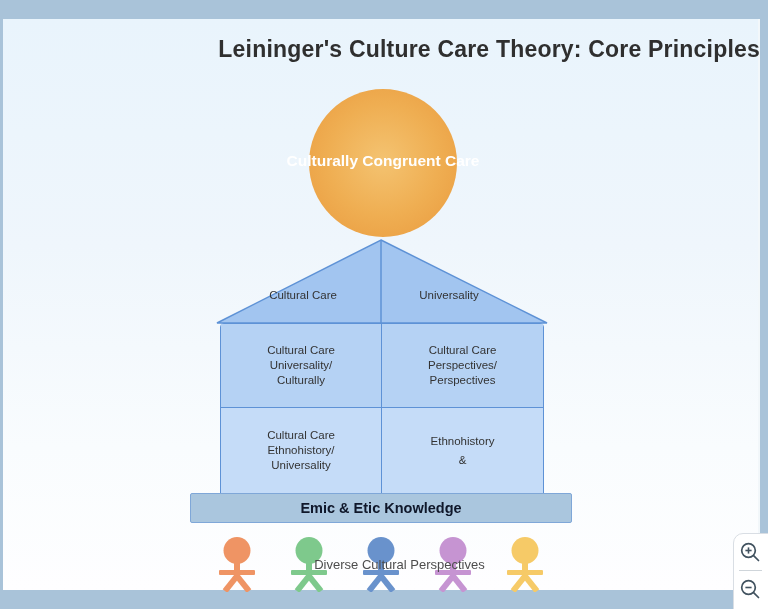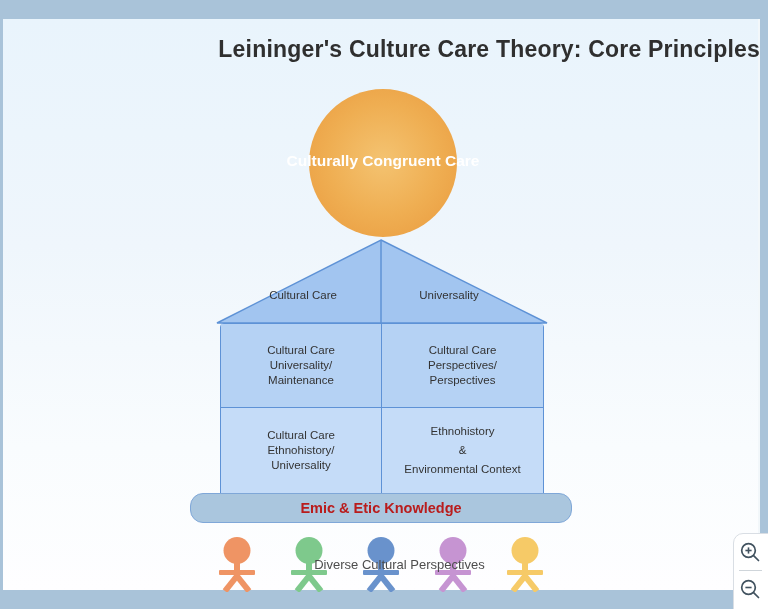--- a/index.html
+++ b/index.html
@@ -87,27 +87,27 @@
   .room.bl, .room.br { background: #c5dcf8; }
   .room.tl, .room.bl { border-right: 1.5px solid #5e92d6; }
   .room.br .lines { line-height: 19px; }
   
   .foundation {
     position: absolute;
     left: 190px; top: 493px;
     width: 382px; height: 30px;
     background: #aac6de;
     border: 1.5px solid #7fa7d8;
-    border-radius: 13px;
+    border-radius: 2px;
     display: flex;
     align-items: center;
     justify-content: center;
     font-size: 14.5px;
     font-weight: bold;
-    color: #b91c1c;
+    color: #0f172a;
     z-index: 5;
   }
   
   .person { position: absolute; top: 535px; width: 48px; height: 57px; z-index: 4; }
   .person.p0 { left: 213px; }
   .person.p1 { left: 285px; }
   .person.p2 { left: 357px; }
   .person.p3 { left: 429px; }
   .person.p4 { left: 501px; }
   .people-caption {
@@ -165,42 +165,41 @@
 </div>
 
 <div class="sun"></div>
 <div class="sun-label">Culturally Congruent Care</div>
 
 <div class="rooms">
   <div class="room tl">
     <div class="lines">
       <div>Cultural Care</div>
       <div>Universality/</div>
-      <div>Maintenance</div>
+      <div>Culturally</div>
     </div>
   </div>
   <div class="room tr">
     <div class="lines">
       <div>Cultural Care</div>
       <div>Perspectives/</div>
       <div>Perspectives</div>
     </div>
   </div>
   <div class="room bl">
     <div class="lines">
       <div>Cultural Care</div>
       <div>Ethnohistory/</div>
       <div>Universality</div>
     </div>
   </div>
   <div class="room br">
     <div class="lines">
       <div>Ethnohistory</div>
       <div>&amp;</div>
-      <div>Environmental Context</div>
     </div>
   </div>
 </div>
 
 <div class="foundation">
   <span>Emic &amp; Etic Knowledge</span>
 </div>
 
 <svg class="person p0" viewBox="0 0 48 57">
   <g fill="currentColor" color="#ef9464">

